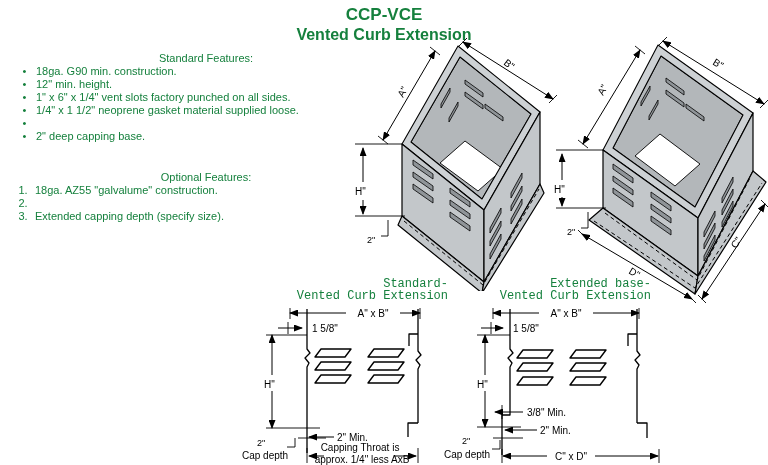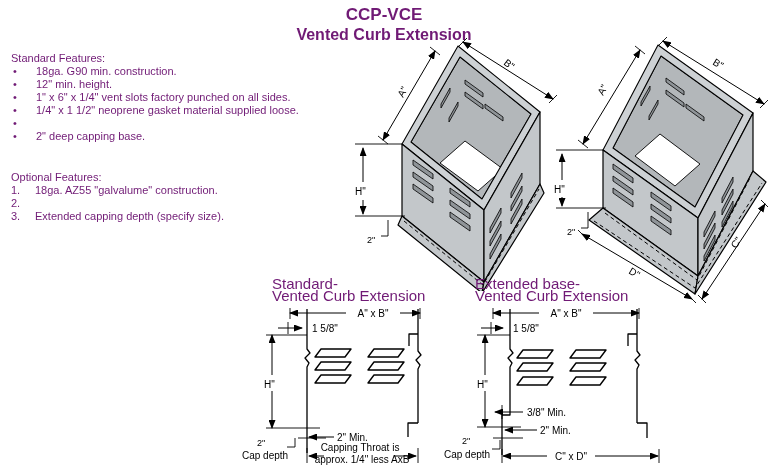--- a/index.html
+++ b/index.html
@@ -1,28 +1,28 @@
 <!DOCTYPE html>
 <html><head>
 <meta charset="utf-8">
 <style>
   html,body{margin:0;padding:0;background:#fff;}
   #page{position:relative;width:768px;height:465px;background:#fff;overflow:hidden;
-        font-family:"Liberation Sans",sans-serif;color:#701a75;}
-  .abs{position:absolute;}
+        font-family:"Liberation Sans",sans-serif;color:#15803d;}
+  .abs{position:absolute;text-align:center;}
   #title{left:0;top:5px;width:768px;text-align:center;font-weight:bold;}
   #title .t1{font-size:17px;line-height:20px;}
   #title .t2{font-size:16px;line-height:19px;}
   #features{left:11px;top:52px;width:390px;font-size:11px;line-height:13px;}
   #features .head{font-weight:normal;}
   .frow{display:flex;white-space:nowrap;}
   .frow .b{width:23px;padding-left:2px;flex:none;}
   .frow .n{width:24px;flex:none;}
   .opt{margin-top:28px;}
-  .cap{position:absolute;width:176px;text-align:left;font-size:15px;line-height:12px;}
+  .cap{position:absolute;width:176px;text-align:right;font-size:12px;line-height:12px;font-family:Liberation Mono, monospace;}
   svg{position:absolute;display:block;}
   svg text{font-family:"Liberation Sans",sans-serif;font-size:10px;fill:#000;}
   svg text.sm{font-size:9px;}
   .w{stroke:#000;stroke-width:1.3;fill:none;stroke-linejoin:round;}
   .d{stroke:#000;stroke-width:1;fill:none;}
   .t{stroke:#000;stroke-width:0.9;fill:none;}
   .face{fill:#c3c7ca;stroke:#000;stroke-width:1.2;stroke-linejoin:round;}
   .rim{fill:#cdd1d4;stroke:#000;stroke-width:1.1;stroke-linejoin:round;fill-rule:evenodd;}
   .cav{fill:#b3b7ba;stroke:#000;stroke-width:0.8;}
   .thr{fill:#ffffff;stroke:#000;stroke-width:0.9;}

